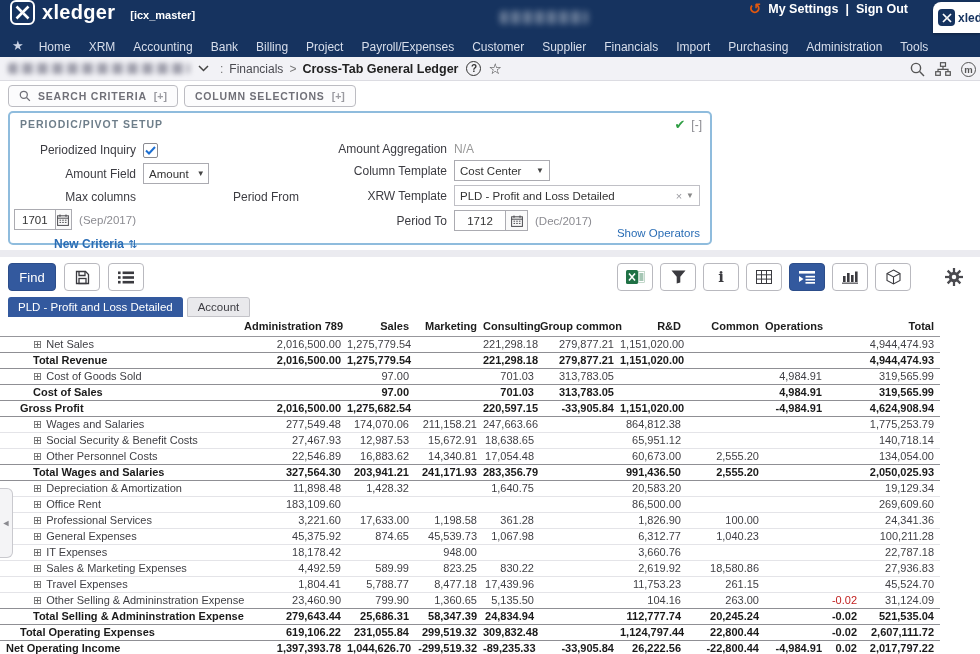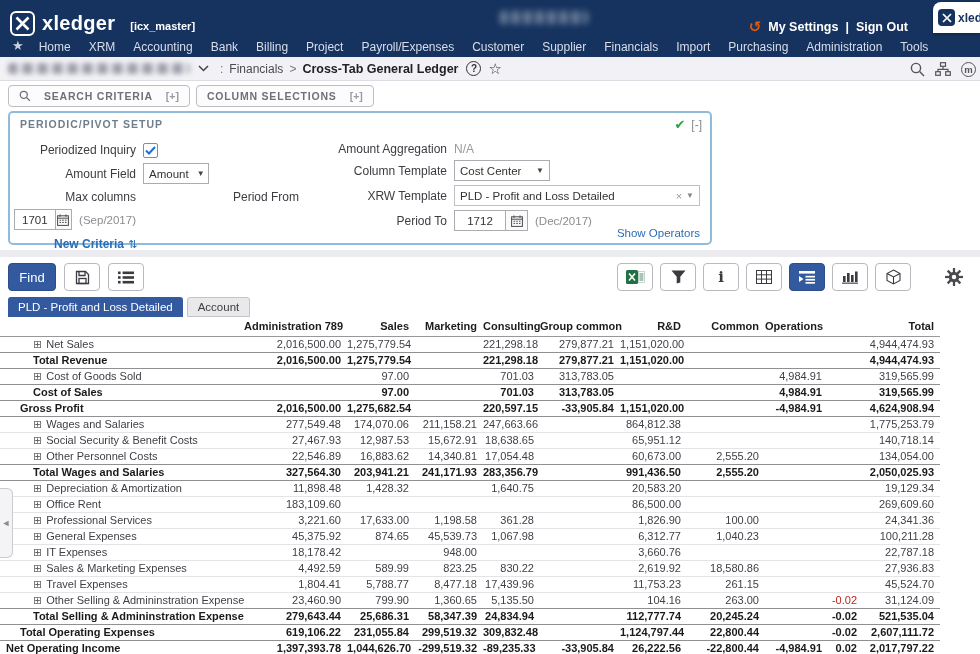--- a/index.html
+++ b/index.html
@@ -1,19 +1,19 @@
 <!DOCTYPE html>
 <html><head>
 <meta charset="utf-8">
 <style>
 *{box-sizing:border-box;margin:0;padding:0}
 html,body{width:980px;height:654px;overflow:hidden}
 body{font-family:"Liberation Sans",sans-serif;background:#fff;position:relative}
 
-.topbar{height:36px;background:#16335f;display:flex;align-items:flex-end;padding:0 10px;position:relative}
+.topbar{height:36px;background:#16335f;display:flex;align-items:flex-start;padding:0 10px;position:relative}
 .logo{display:flex;align-items:center;gap:7px}
 .logo-mark{width:25px;height:25px;border:2px solid #fff;border-radius:6px;display:flex;align-items:center;justify-content:center}
 .brand{color:#fff;font-size:20px;font-weight:bold;letter-spacing:.3px}
 .brand-suffix{color:#fff;font-size:11px;font-weight:bold;margin-left:8px;margin-top:4px}
 .top-blur{position:absolute;left:500px;top:11px;width:88px;height:13px;border-radius:3px;
   background:repeating-linear-gradient(90deg,rgba(255,255,255,.38) 0 7px,rgba(255,255,255,.08) 7px 12px);filter:blur(3px)}
 .top-links{margin-left:auto;display:flex;align-items:center;gap:7px;color:#fff;font-size:12.5px;font-weight:bold;margin-right:62px}
 .hist{color:#e2580f;font-size:15px;font-weight:bold;font-family:"DejaVu Sans",sans-serif}
 .corner-tab{position:absolute;right:0;top:2px;width:47px;height:31px;background:#fff;border-radius:8px 0 0 0;
   box-shadow:0 1px 3px rgba(0,0,0,.35);display:flex;align-items:center;gap:3px;padding-left:5px;overflow:hidden;z-index:5}
@@ -28,21 +28,21 @@
 .bc-blur{width:182px;height:11px;border-radius:3px;margin-right:8px;
   background:repeating-linear-gradient(90deg,rgba(90,90,110,.55) 0 9px,rgba(90,90,110,.12) 9px 15px);filter:blur(2.5px)}
 .bc-sep{color:#777;margin:0 6px}
 .bc-page{font-weight:bold;color:#222;font-size:12.5px}
 .help-circ{width:15px;height:15px;border:1.4px solid #333;border-radius:50%;font-size:10px;font-weight:bold;color:#333;display:flex;align-items:center;justify-content:center;margin-left:8px}
 .bc-star{font-family:"DejaVu Sans",sans-serif;font-size:15px;color:#333;margin-left:7px}
 .bc-tools{position:absolute;right:4px;top:0;height:24px;display:flex;align-items:center;gap:10px}
 .circle-m{width:15px;height:15px;border:1.4px solid #555;border-radius:50%;font-size:9.5px;font-weight:bold;color:#555;display:flex;align-items:center;justify-content:center}
 
 .collapse-row{display:flex;gap:6px;padding:4px 0 3px 8px;background:#fff}
-.collapse-tab{border:1px solid #bcbcc2;border-radius:4px;background:#fcfcfd;display:flex;align-items:center;gap:13px;height:22px;padding:0 10px;font-size:10.5px;font-weight:bold;color:#707078;letter-spacing:.8px}
+.collapse-tab{border:1px solid #bcbcc2;border-radius:4px;background:#fcfcfd;display:flex;align-items:center;gap:7px;height:22px;padding:0 10px;font-size:10.5px;font-weight:bold;color:#707078;letter-spacing:.8px}
 .plus{color:#9a9aa0;font-weight:bold;letter-spacing:0}
 
 .pivot-panel{margin:1px 0 0 8px;width:704px;height:134px;border:2px solid #8fbcdd;border-radius:5px;background:#fff;position:relative;padding:5px 10px 0 4px}
 .panel-title{font-size:10.5px;font-weight:bold;color:#6e7e8a;letter-spacing:1px;padding-left:6px}
 .panel-flags{position:absolute;top:4px;right:8px;display:flex;gap:6px;align-items:center}
 .chk-green{color:#2f9e44;font-weight:bold;font-size:13px;font-family:"DejaVu Sans",sans-serif}
 .minus-box{color:#8a8a90;font-size:12px}
 .fields{display:flex;margin-top:12px}
 .fgrid{display:grid;column-gap:7px;row-gap:4px;align-items:center;font-size:12px;color:#3c3c42}
 .fgrid.left{grid-template-columns:122px auto;width:336px}

